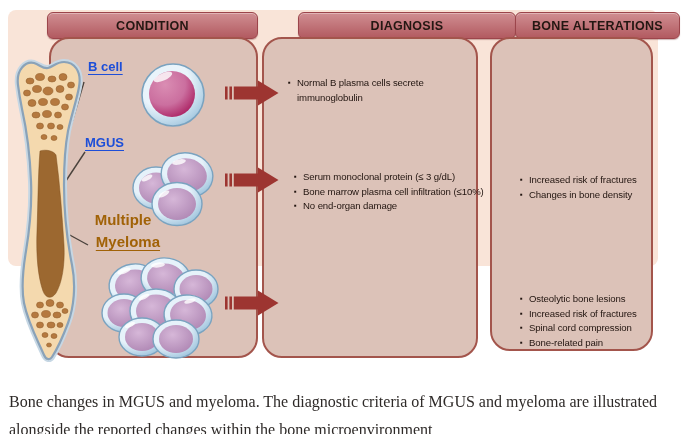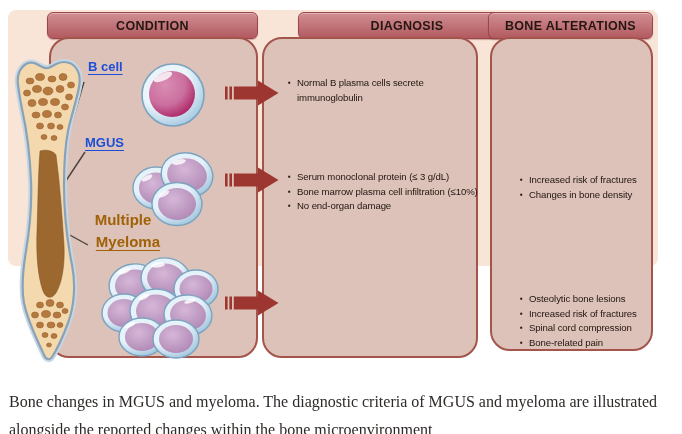--- a/index.html
+++ b/index.html
@@ -14,37 +14,37 @@
   .col-header{
     position:absolute;height:25px;border-radius:6px;
     background:linear-gradient(#d08e92,#b25a60);
     border:1px solid #9c454b;
     box-shadow:inset 0 1px 0 rgba(255,255,255,.35), 0 1px 1px rgba(120,50,50,.35);
     display:flex;align-items:center;justify-content:center;
     font-size:12.5px;font-weight:bold;letter-spacing:.3px;color:#241712;
   }
   #hdr-condition{left:39px;top:2px;width:209px;}
   #hdr-diagnosis{left:254px;top:2px;width:216px;margin-left:36px;}
-  #hdr-bone{left:480px;top:2px;width:163px;text-align:center;}
+  #hdr-bone{left:507px;top:2px;width:163px;text-align:center;}
   .col-box{
     position:absolute;background:#dcc2b8;border:2px solid #a3554c;border-radius:20px;
     box-sizing:border-box;
   }
   #box-condition{left:41px;top:27px;width:209px;height:321px;}
   #box-diagnosis{left:254px;top:27px;width:216px;height:321px;}
   #box-bone{left:482px;top:27px;width:163px;height:314px;}
   .bullets{
     list-style:none;margin:10px;padding:0;position:absolute;
     font-size:9.6px;line-height:14.5px;letter-spacing:-0.1px;color:#221510;
   }
   .bullets li{position:relative;padding-left:9px;white-space:nowrap;}
   .bullets li.wrap{white-space:normal;}
   .bullets li::before{content:"▪";position:absolute;left:0;top:0;font-size:8px;}
   #diag-row1{left:14px;top:27px;width:152px;}
-  #diag-row2{left:14px;top:121px;width:200px;}
+  #diag-row2{left:20px;top:121px;width:200px;}
   #diag-row3{left:14px;top:248px;width:200px;}
   #bone-row2{left:18px;top:124px;width:142px;}
   #bone-row3{left:18px;top:243px;width:142px;}
   .lbl{
     position:absolute;font-size:13px;font-weight:600;color:#1d4ed8;
     text-decoration:underline;text-underline-offset:3px;text-decoration-thickness:1.4px;
   }
   #lbl-bcell{left:80px;top:49px;}
   #lbl-mgus{left:77px;top:125px;text-align:center;}
   #lbl-mm{

